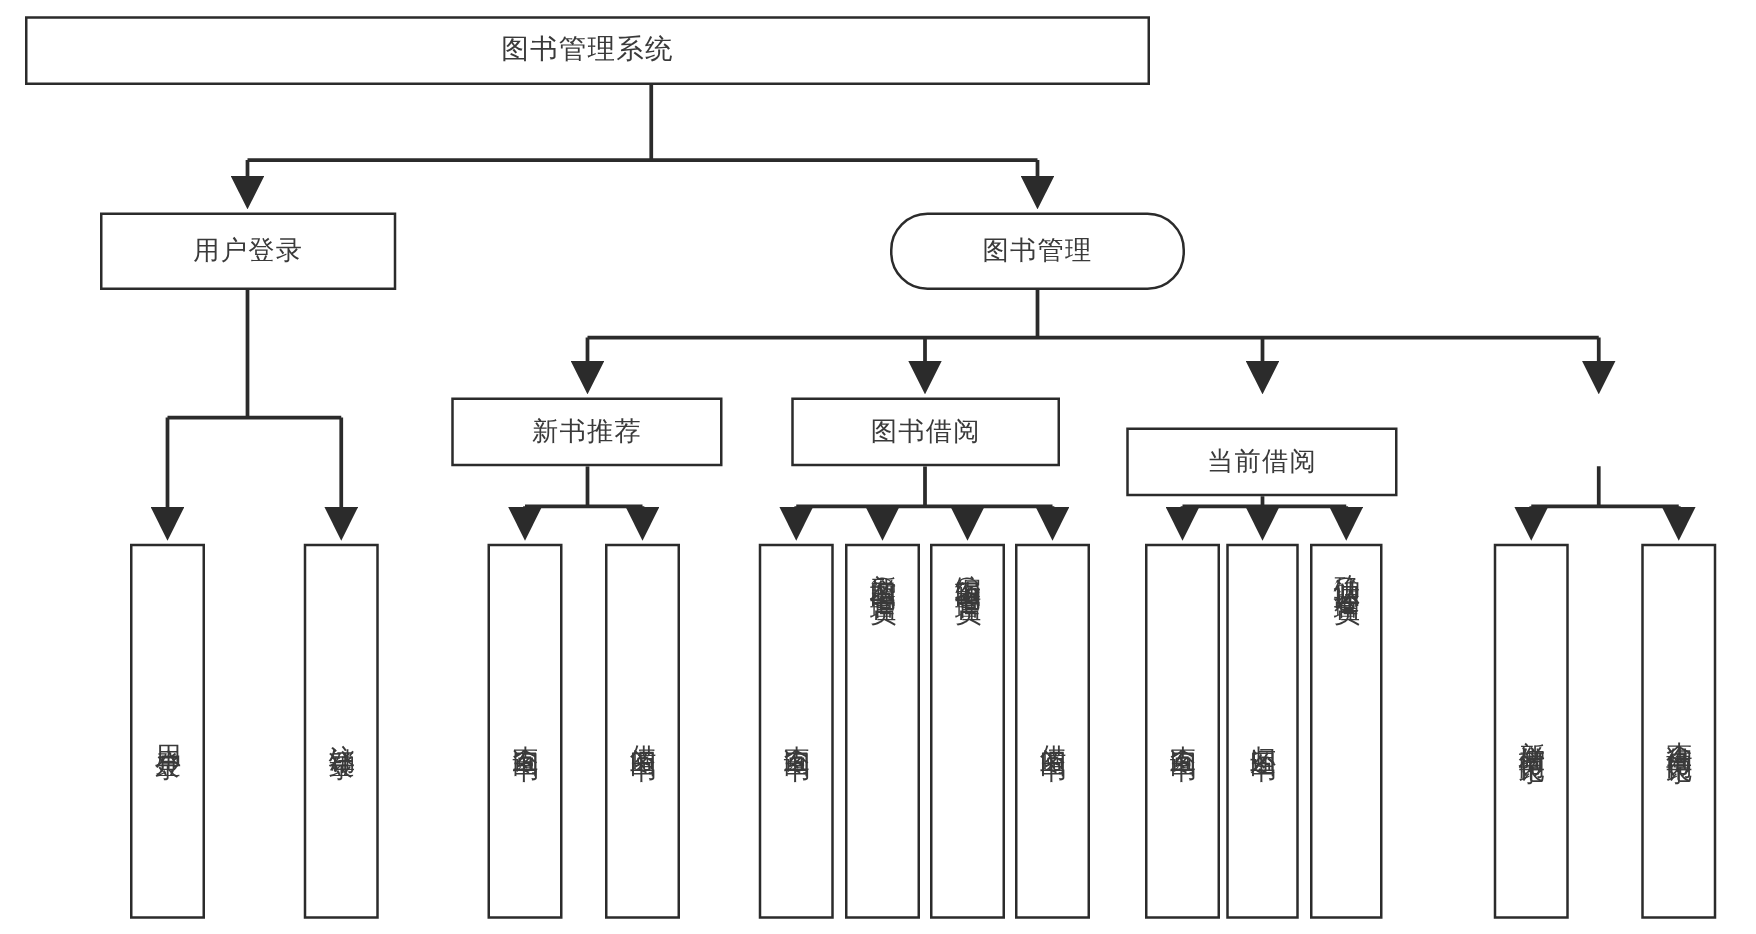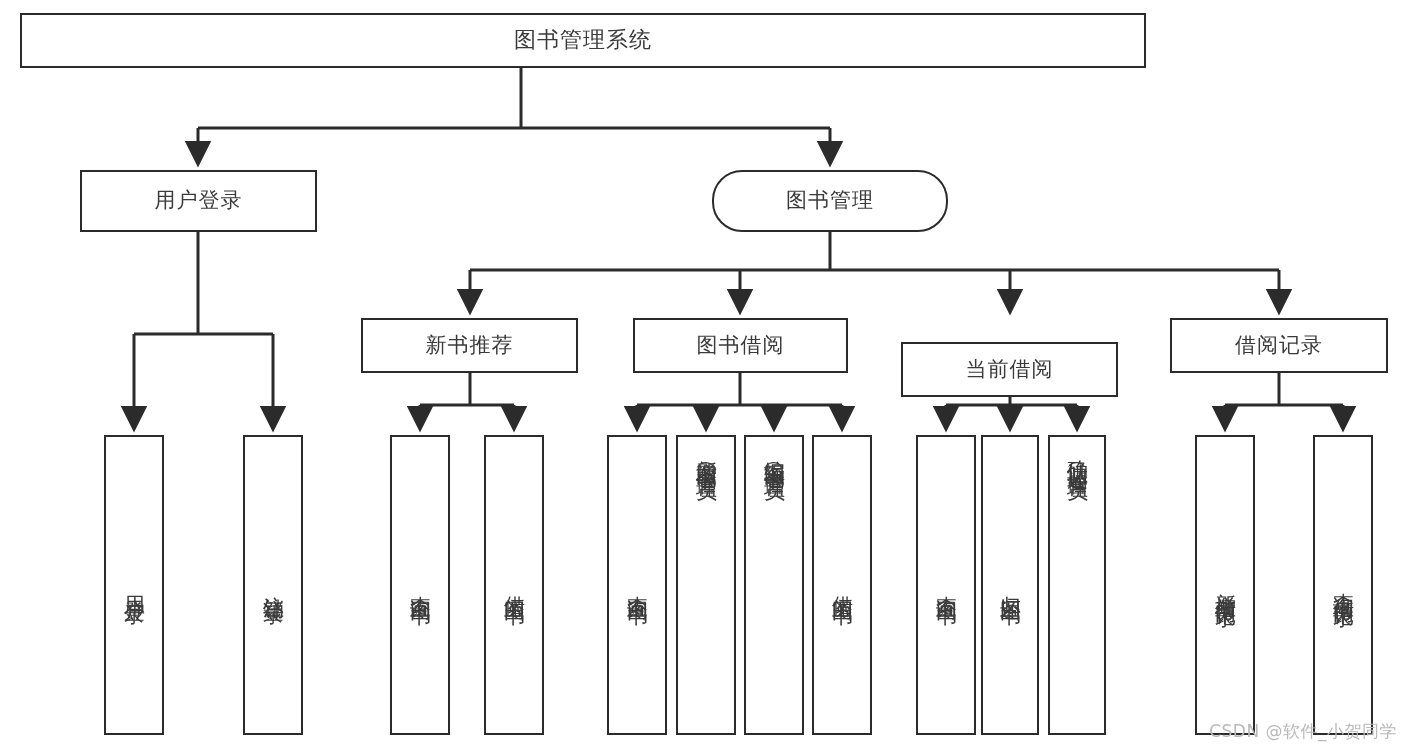--- a/index.html
+++ b/index.html
@@ -122,43 +122,40 @@
       <path d="M 1010 405 L 1010 428" marker-end="url(#arrow)"></path>
       <path d="M 1077 405 L 1077 428" marker-end="url(#arrow)"></path>
 
       <path d="M 1279 373 L 1279 405"></path>
       <path d="M 1225 405 L 1343 405"></path>
       <path d="M 1225 405 L 1225 428" marker-end="url(#arrow)"></path>
       <path d="M 1343 405 L 1343 428" marker-end="url(#arrow)"></path>
     </g>
   </svg>
 
-  <div class="node node-h node-root" style="left:20px; top:13px; width:1126px; height:55px;">
+  <div class="node node-h node-root" style="left:20px; top:13px; width:900px; height:55px;">
     <span class="label">图书管理系统</span>
   </div>
 
   <div class="node node-h" style="left:80px; top:170px; width:237px; height:62px;">
     <span class="label">用户登录</span>
   </div>
   <div class="node node-h" style="left:712px; top:170px; width:236px; height:62px;border-radius:30px;">
     <span class="label">图书管理</span>
   </div>
 
   <div class="node node-h" style="left:361px; top:318px; width:217px; height:55px;text-align:center;">
     <span class="label">新书推荐</span>
   </div>
   <div class="node node-h" style="left:633px; top:318px; width:215px; height:55px;">
     <span class="label">图书借阅</span>
   </div>
   <div class="node node-h" style="left:901px; top:318px; width:217px; height:55px;margin-top:24px;">
     <span class="label">当前借阅</span>
   </div>
-  <div class="node node-h" style="left:1170px; top:318px; width:218px; height:55px;">
-    <span class="label">借阅记录</span>
-  </div>
 
   <div class="node node-v centerish" style="left:104px; top:435px; width:60px; height:300px;">
     <span class="label">用户登录</span>
   </div>
   <div class="node node-v centerish" style="left:243px; top:435px; width:60px; height:300px;">
     <span class="label">注销登录</span>
   </div>
 
   <div class="node node-v centerish" style="left:390px; top:435px; width:60px; height:300px;">
     <span class="label">查询图书</span>
@@ -190,15 +187,14 @@
     <span class="label">确认归还（管理员）</span>
   </div>
 
   <div class="node node-v centerish" style="left:1195px; top:435px; width:60px; height:300px;">
     <span class="label">新增借阅记录</span>
   </div>
   <div class="node node-v centerish" style="left:1313px; top:435px; width:60px; height:300px;">
     <span class="label">查询借阅记录</span>
   </div>
 
-  <div id="watermark">CSDN @软件_小贺同学</div>
 
 </div>
 
 </body></html>

